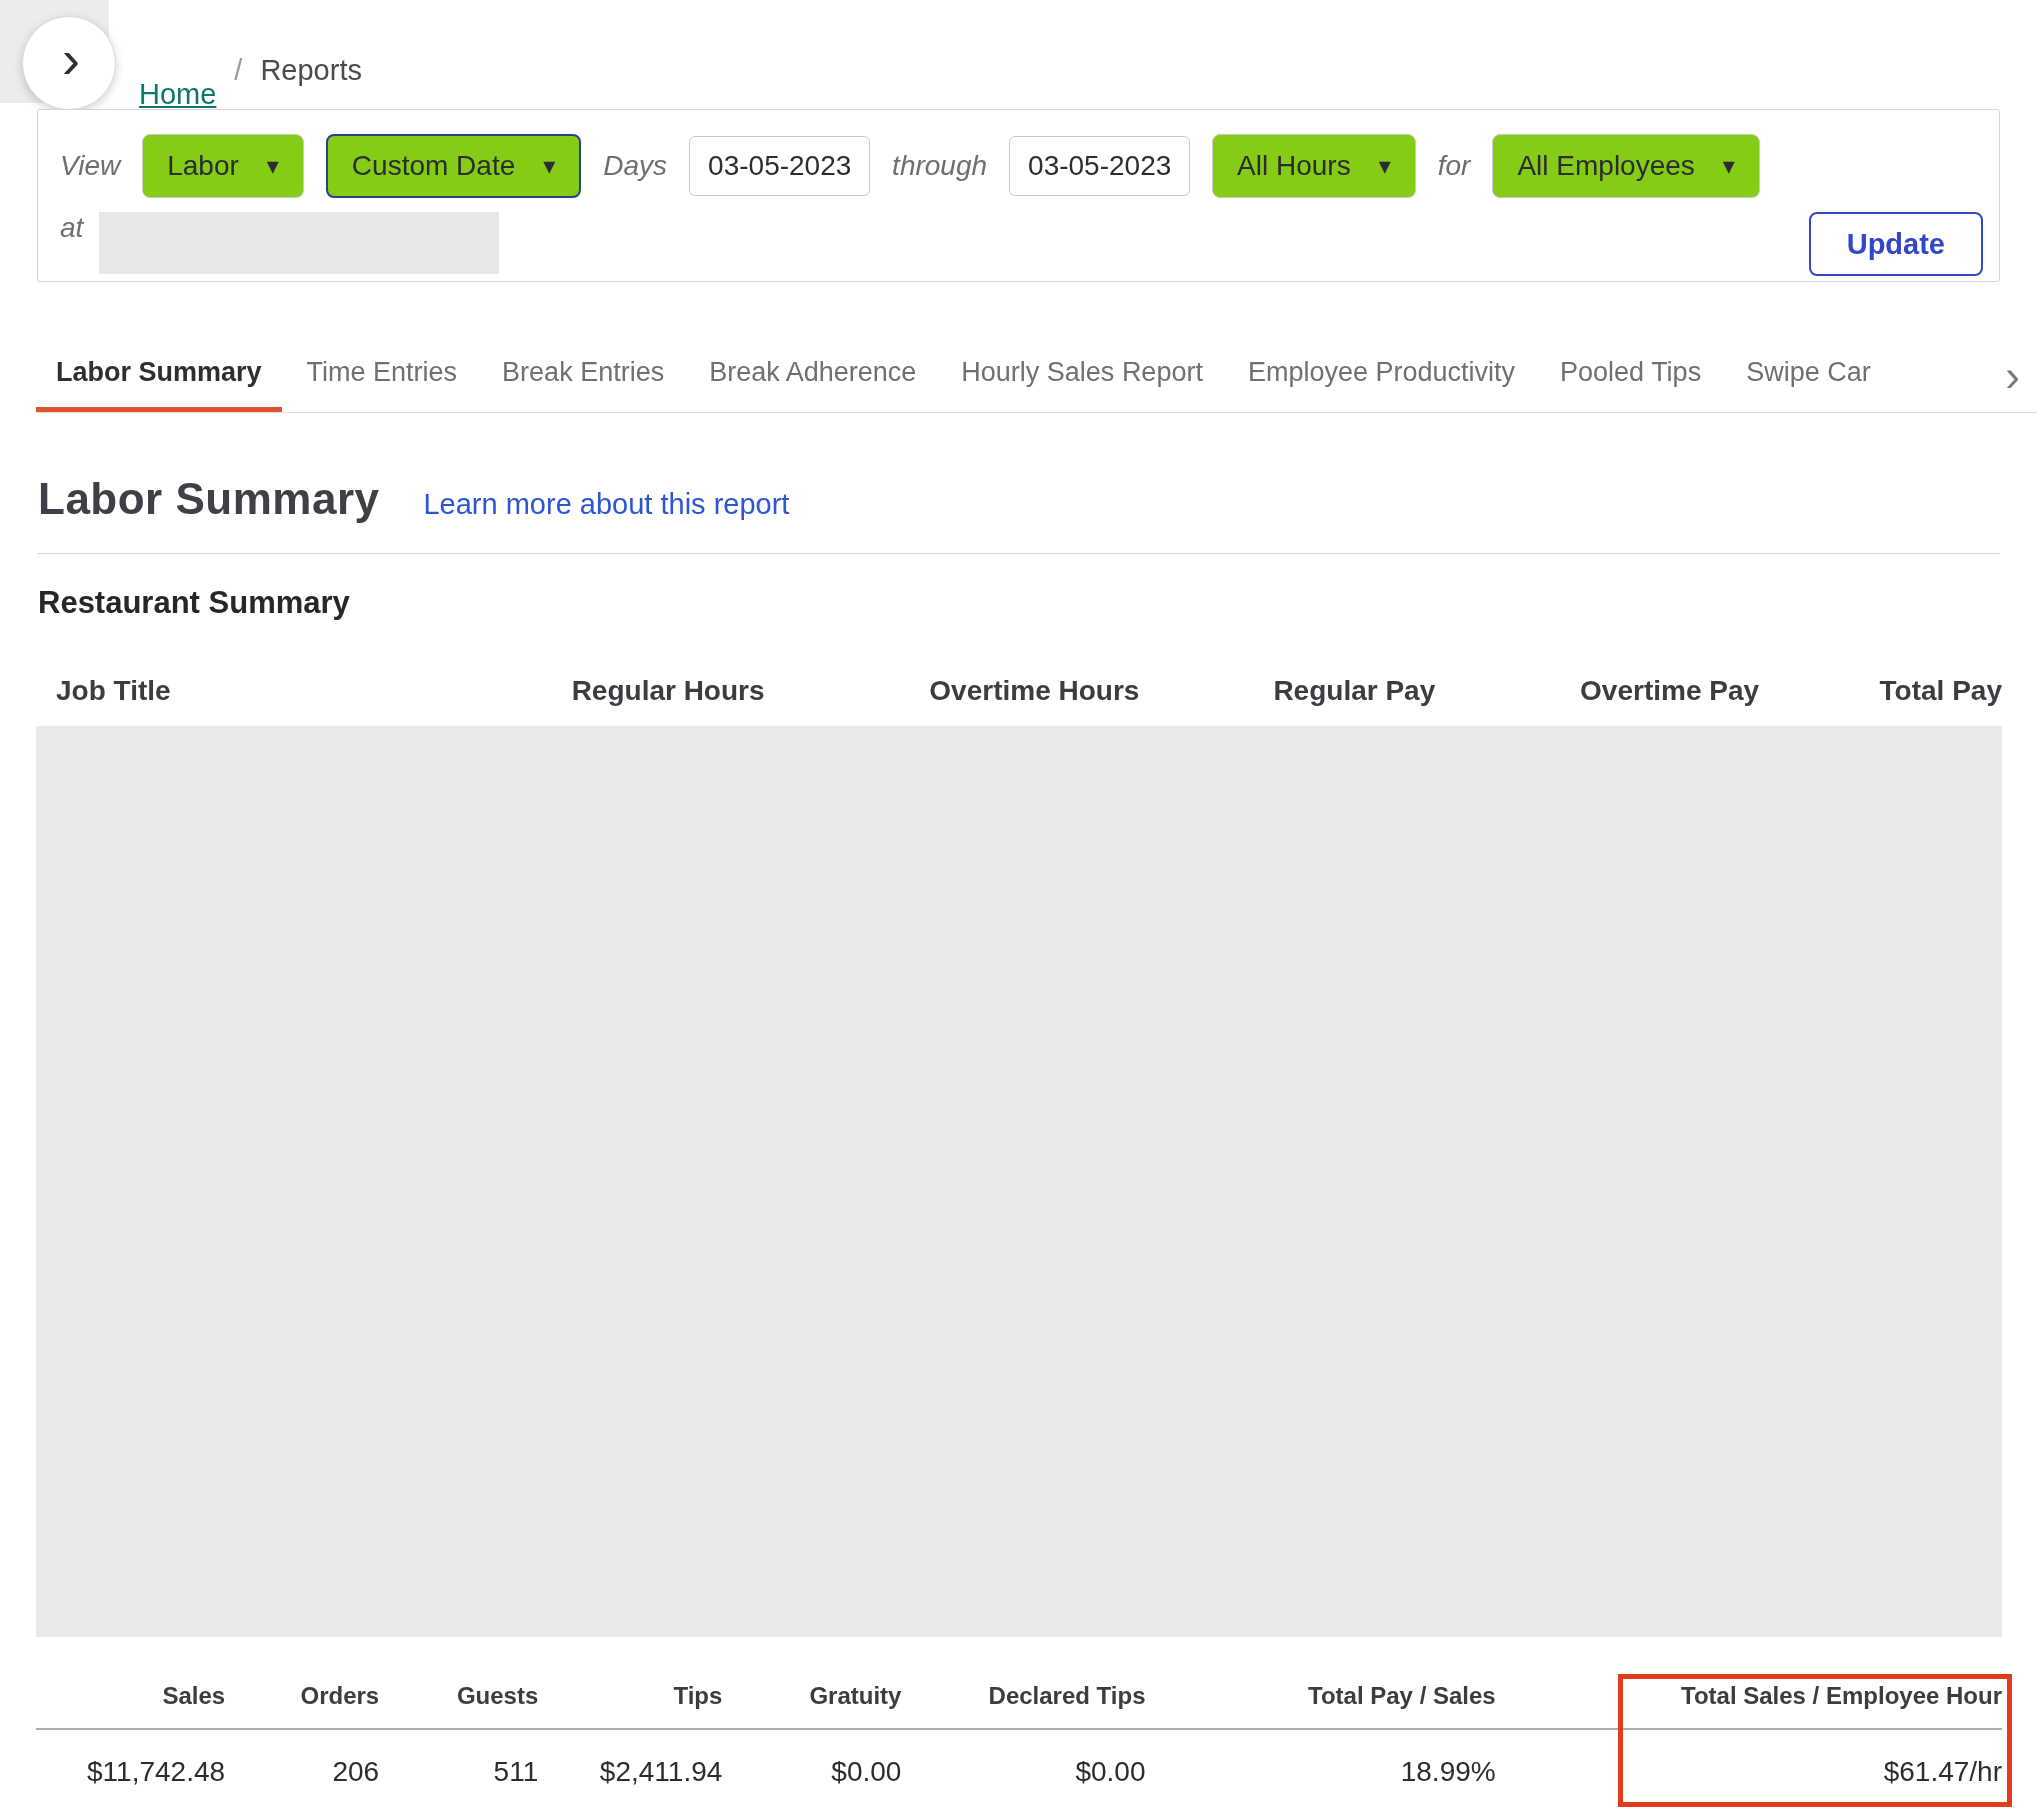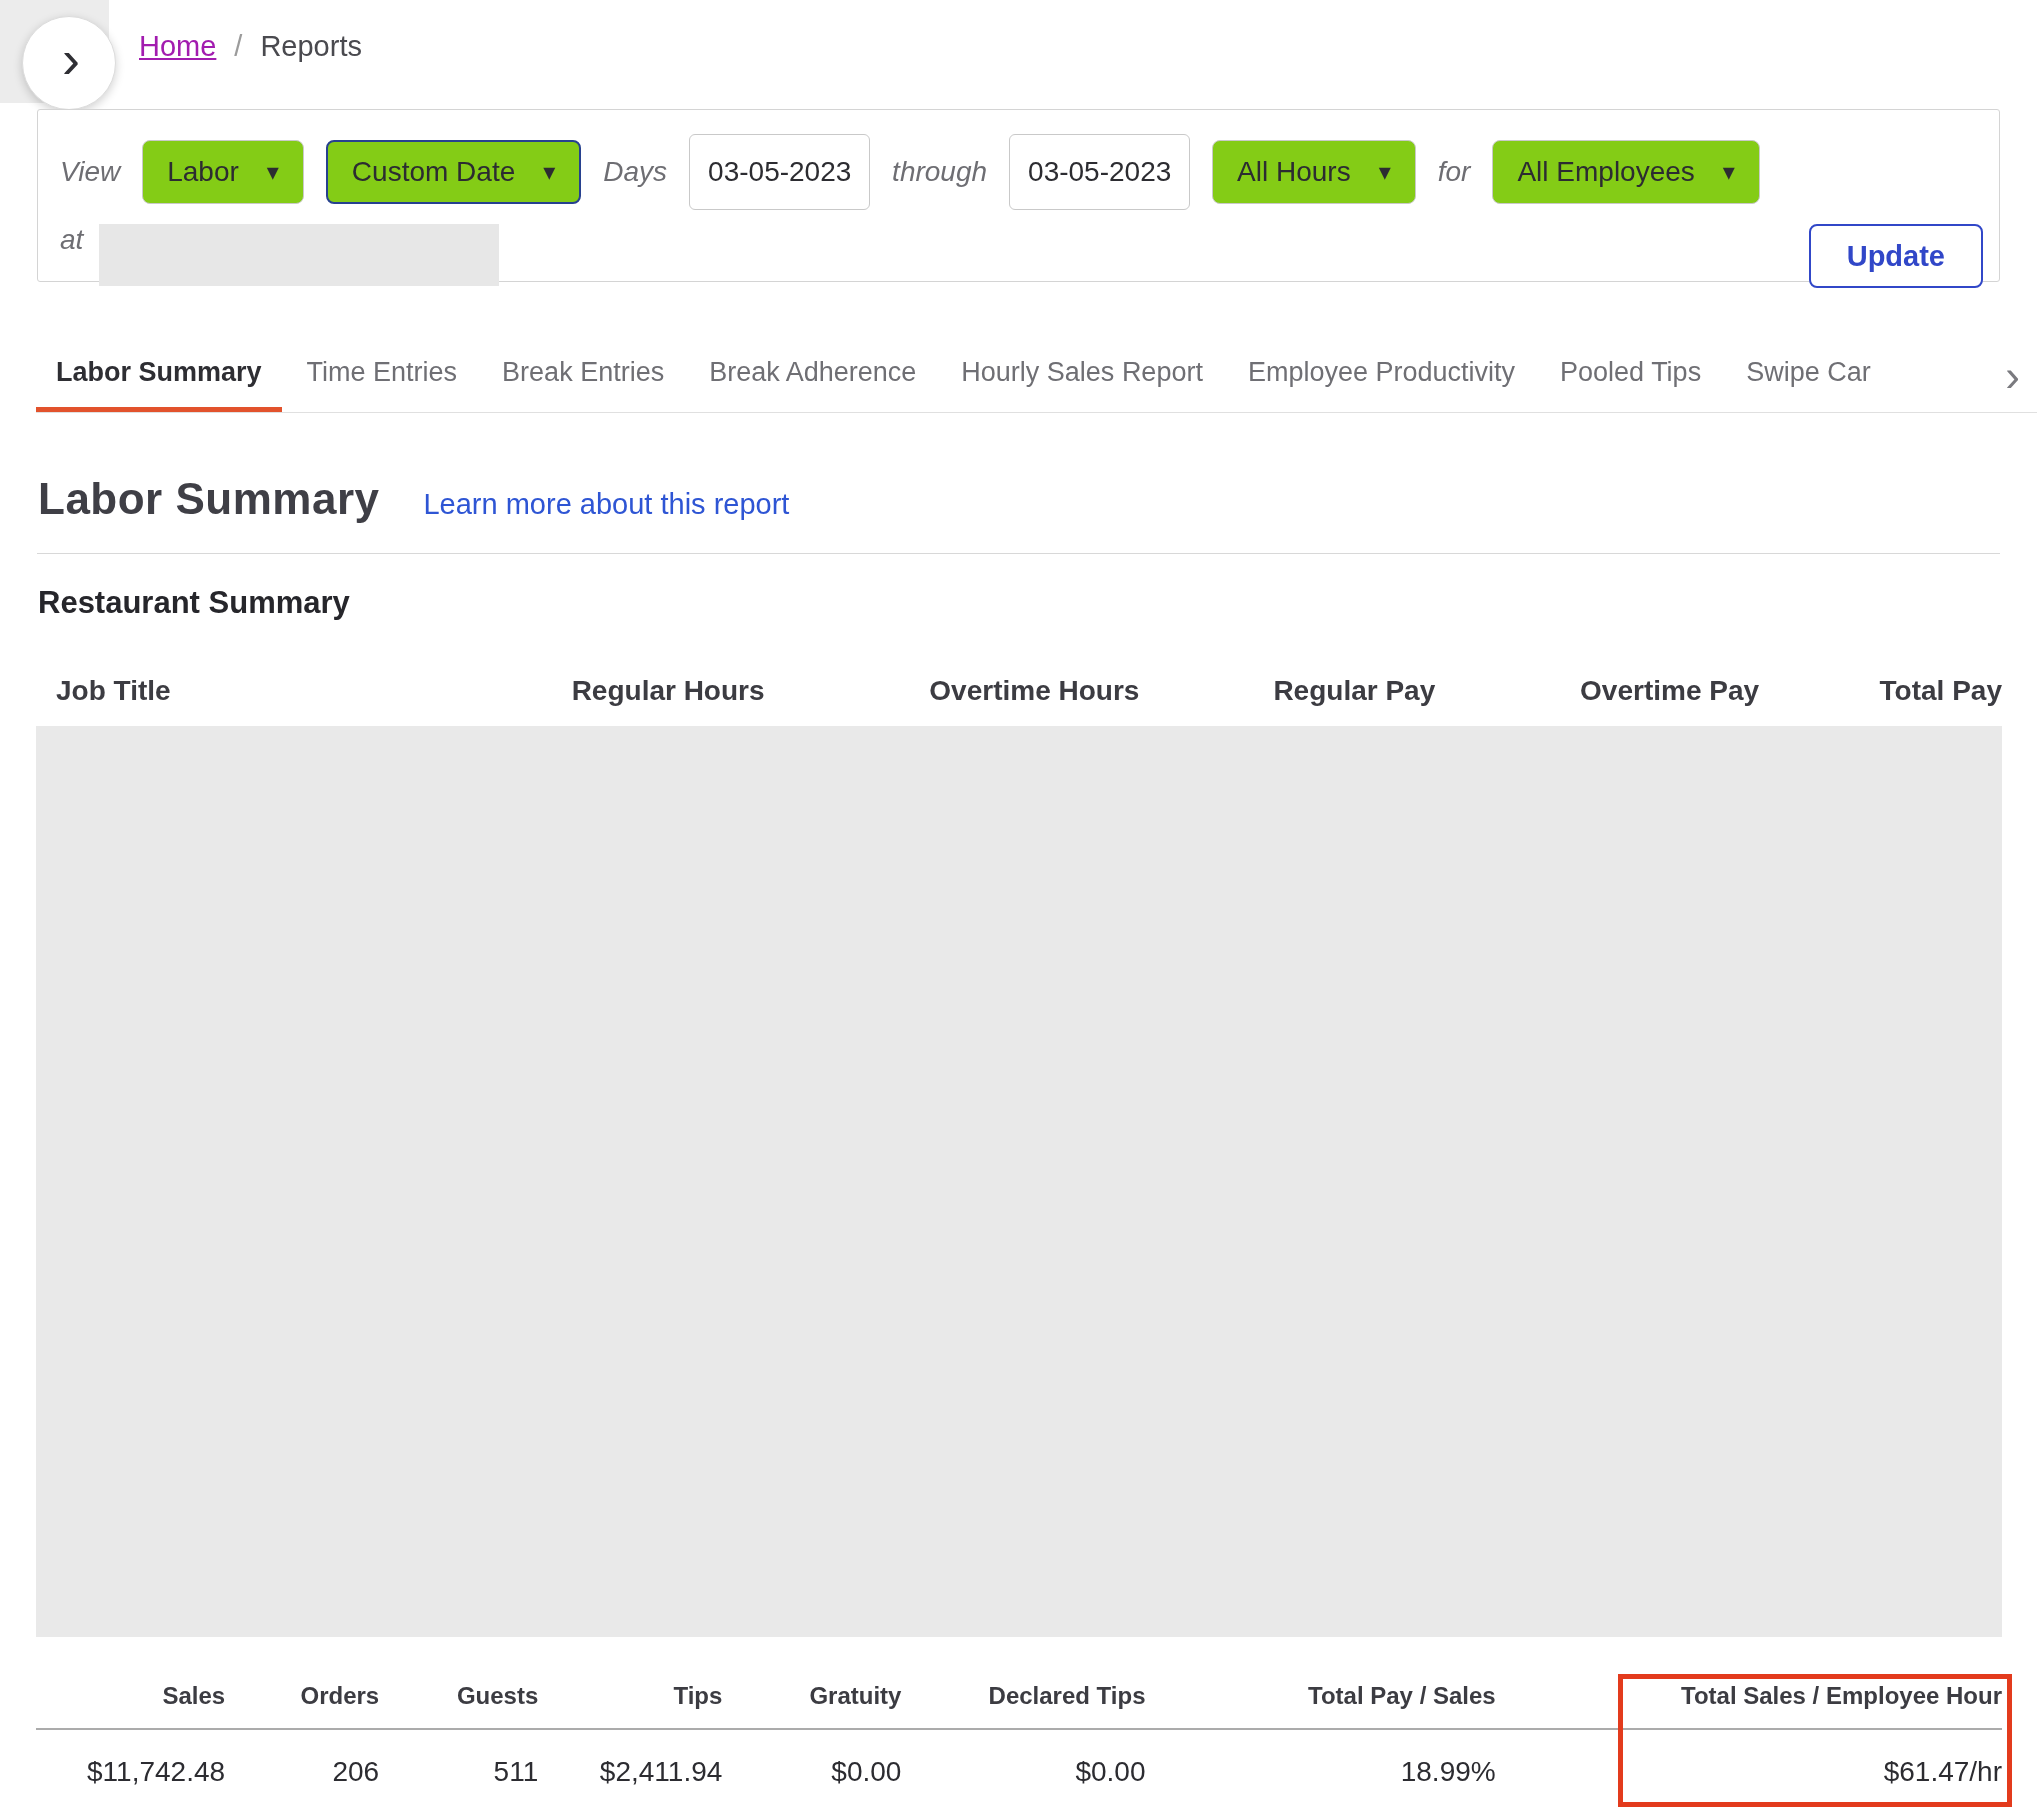--- a/index.html
+++ b/index.html
@@ -33,21 +33,21 @@
     font-size: 54px; color: #2f2f34; line-height: 1;
     padding: 0 0 8px 4px;
   }
 
   
   .breadcrumb {
     position: absolute; top: 30px; left: 139px;
     display: flex; align-items: center; gap: 18px;
     font-size: 29px;
   }
-  .crumb-link { color: #a21caf; text-decoration: underline; cursor: pointer; }
+  .crumb-link { color: #0f766e; text-decoration: underline; cursor: pointer; margin-top: 48px; }
   .crumb-sep { color: #9b9b9b; }
   .crumb-current { color: #4a4a4f; }
 
   
   .filter-box {
     position: absolute; top: 109px; left: 37px; right: 38px;
     height: 173px;
     border: 1px solid #d4d4d4;
     border-radius: 3px;
     background: #fff;
@@ -69,21 +69,21 @@
     border-radius: 8px;
     padding: 0 24px;
     height: 64px;
     font-size: 28px; color: #2c2c31;
     font-family: inherit;
     cursor: pointer; white-space: nowrap;
   }
   .dropdown.focused { border: 2px solid #27418f; }
   .dropdown .caret { font-size: 24px; color: #2c2c31; }
   .date-input {
-    width: 181px; height: 76px;
+    width: 181px; height: 60px;
     border: 1px solid #c9c9c9; border-radius: 6px;
     font-size: 28px; color: #2c2c31;
     padding: 0 18px;
     font-family: inherit;
   }
   .redacted-name {
     width: 400px; height: 62px;
     margin-left: 16px;
     background: #e7e7e7;
   }

